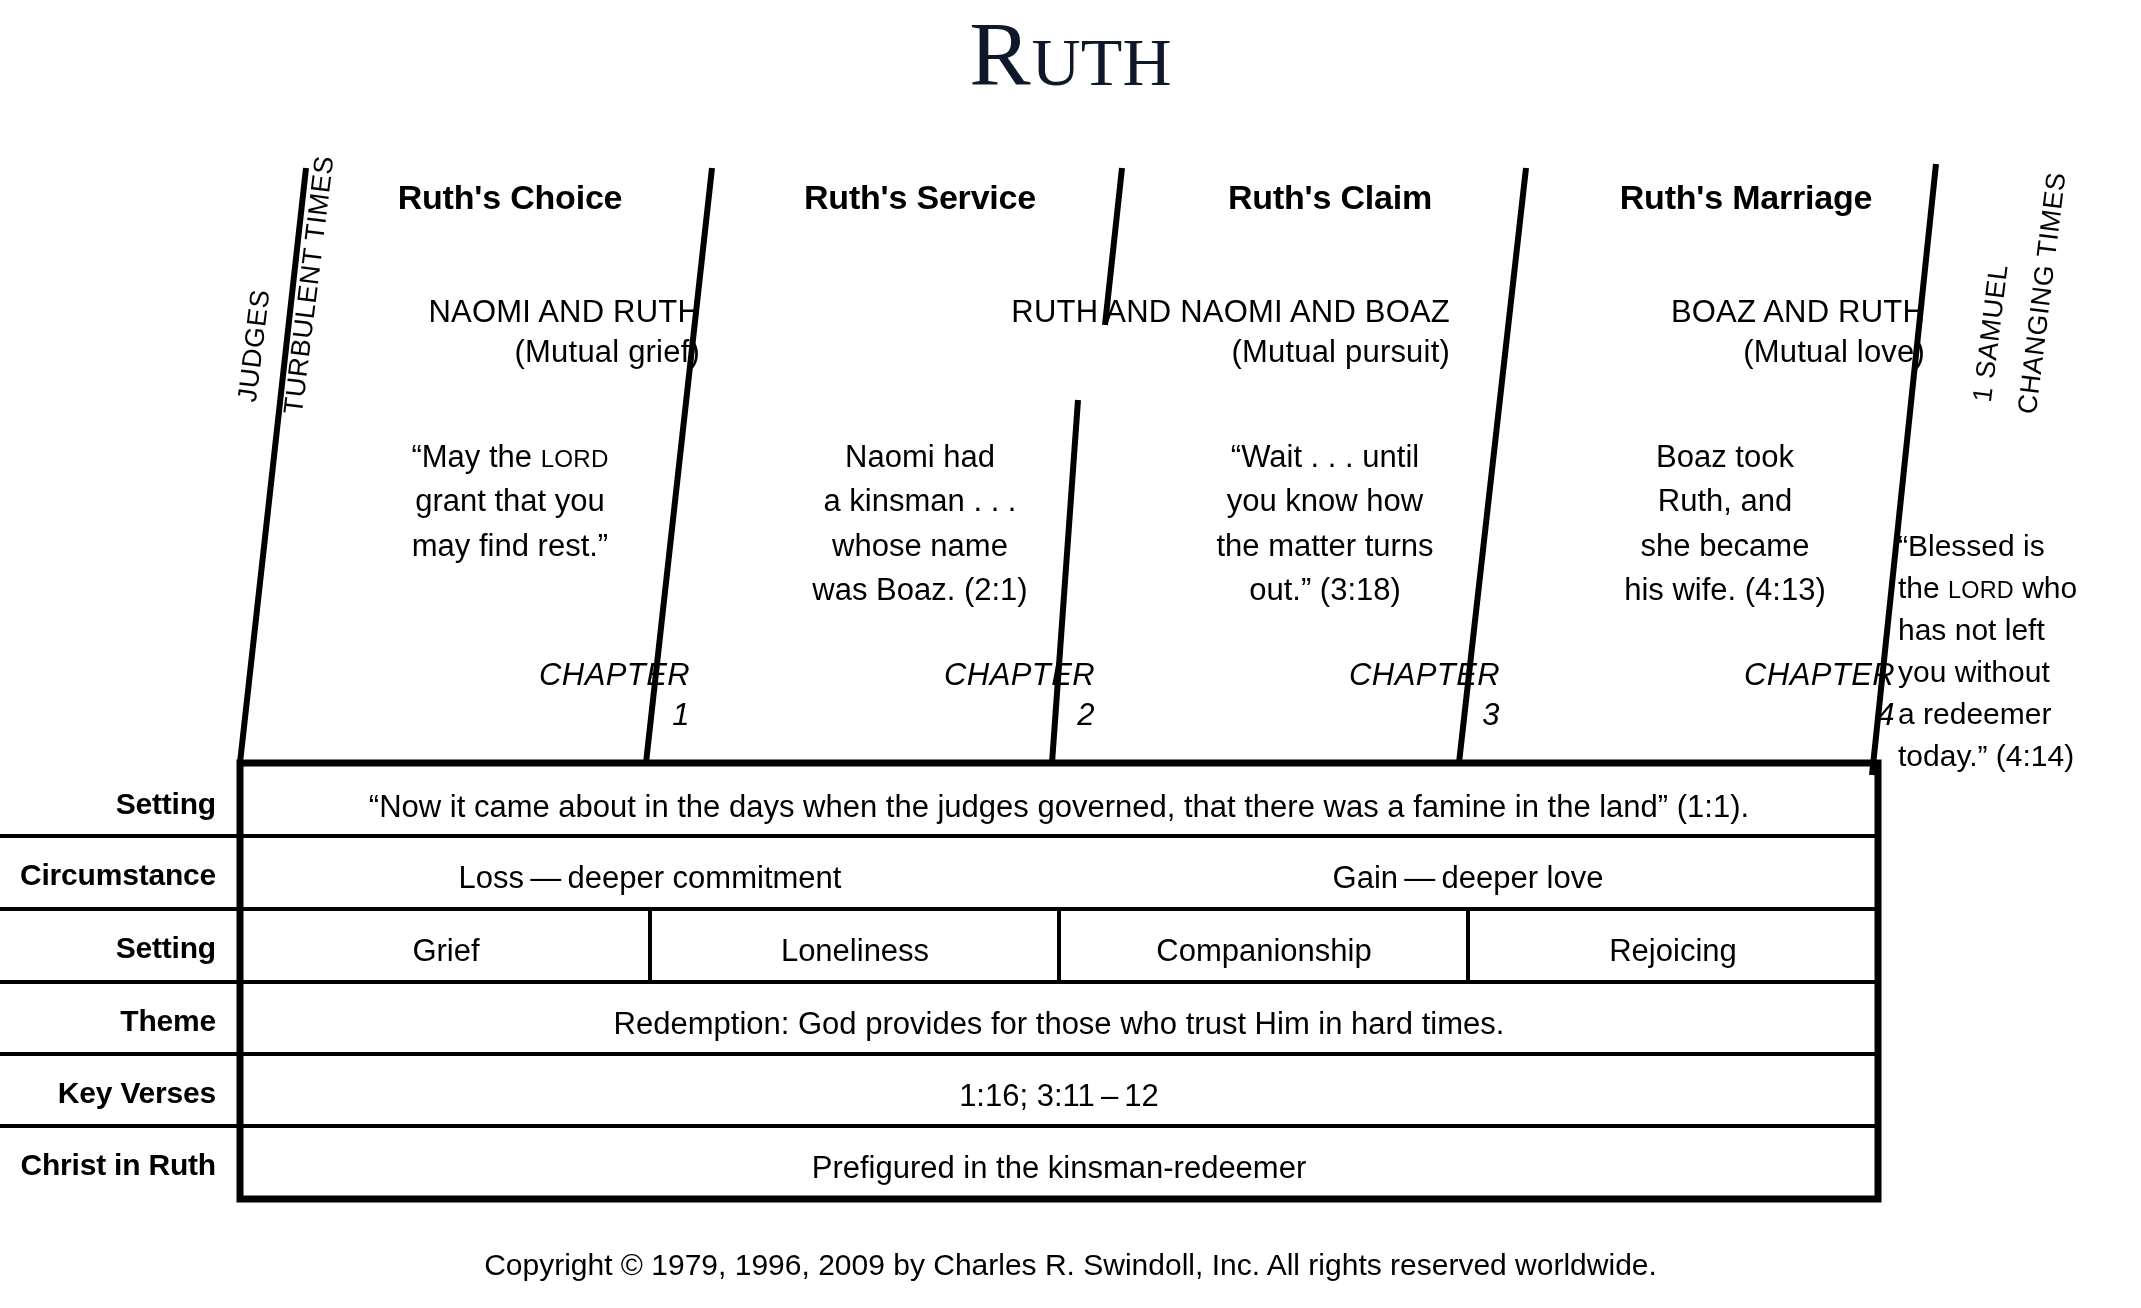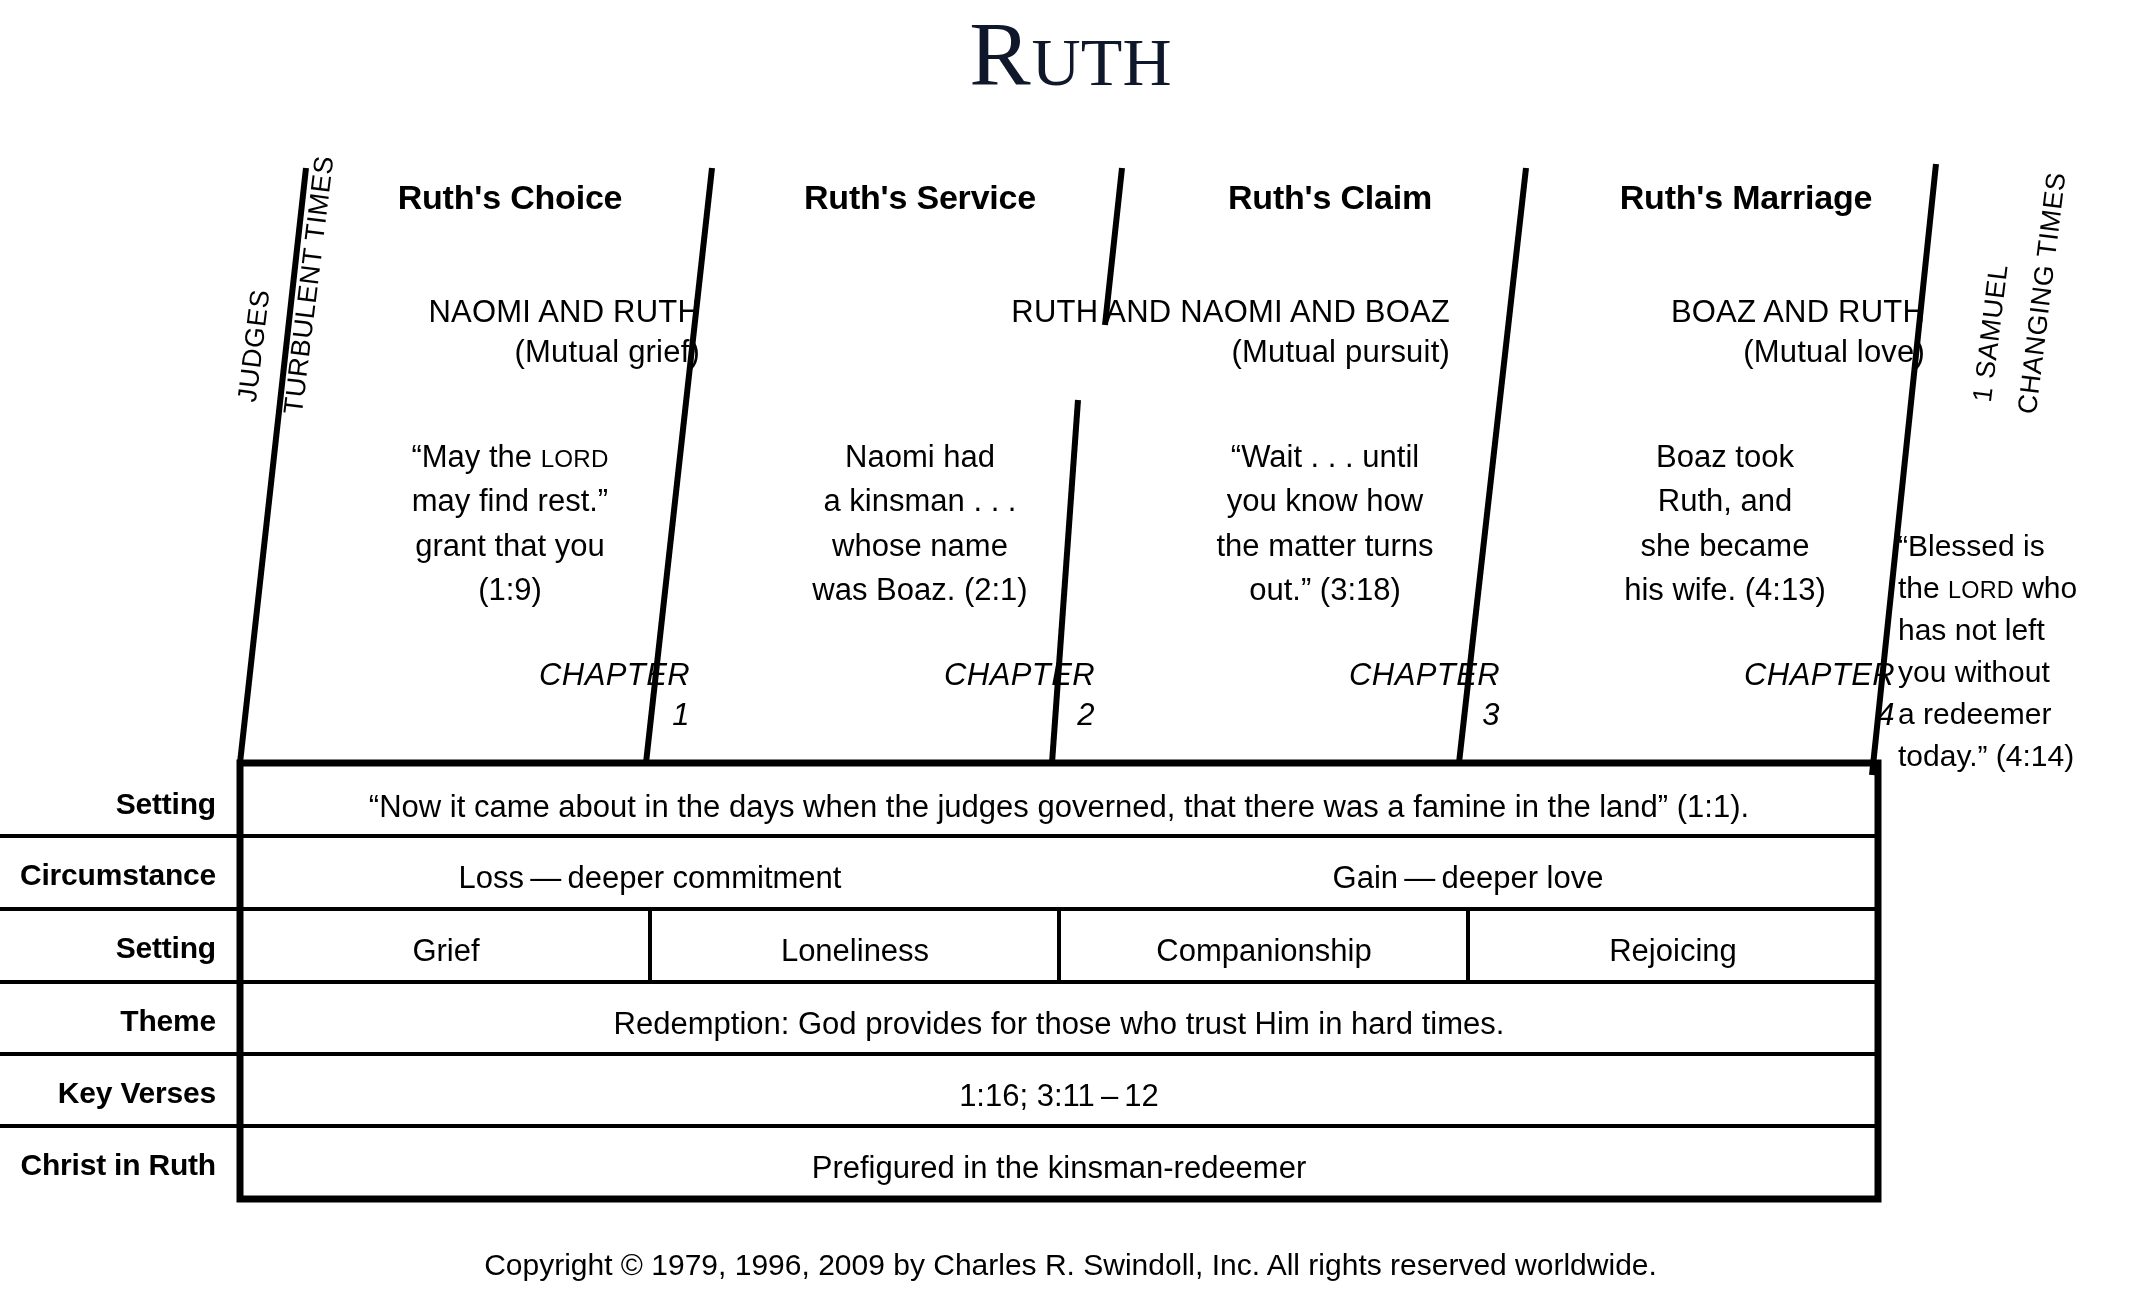--- a/index.html
+++ b/index.html
@@ -123,23 +123,22 @@
   <div>RUTH AND NAOMI AND BOAZ</div>
   <div>(Mutual pursuit)</div>
 </div>
 <div class="grouphead" style="left:1525px;top:292px;width:400px;">
   <div>BOAZ AND RUTH</div>
   <div>(Mutual love)</div>
 </div>
 
 <div class="quote" style="left:330px;top:435px;width:360px;">
   <div><span>“May the </span><span class="sc" style="text-transform:uppercase;">Lord</span></div>
+  <div>grant that you</div>
   <div>may find rest.”</div>
-  <div>grant that you</div>
-  <div>(1:9)</div>
 </div>
 
 <div class="quote" style="left:740px;top:435px;width:360px;">
   <div>Naomi had</div>
   <div>a kinsman . . .</div>
   <div>whose name</div>
   <div>was Boaz. (2:1)</div>
 </div>
 
 <div class="quote" style="left:1145px;top:435px;width:360px;">

